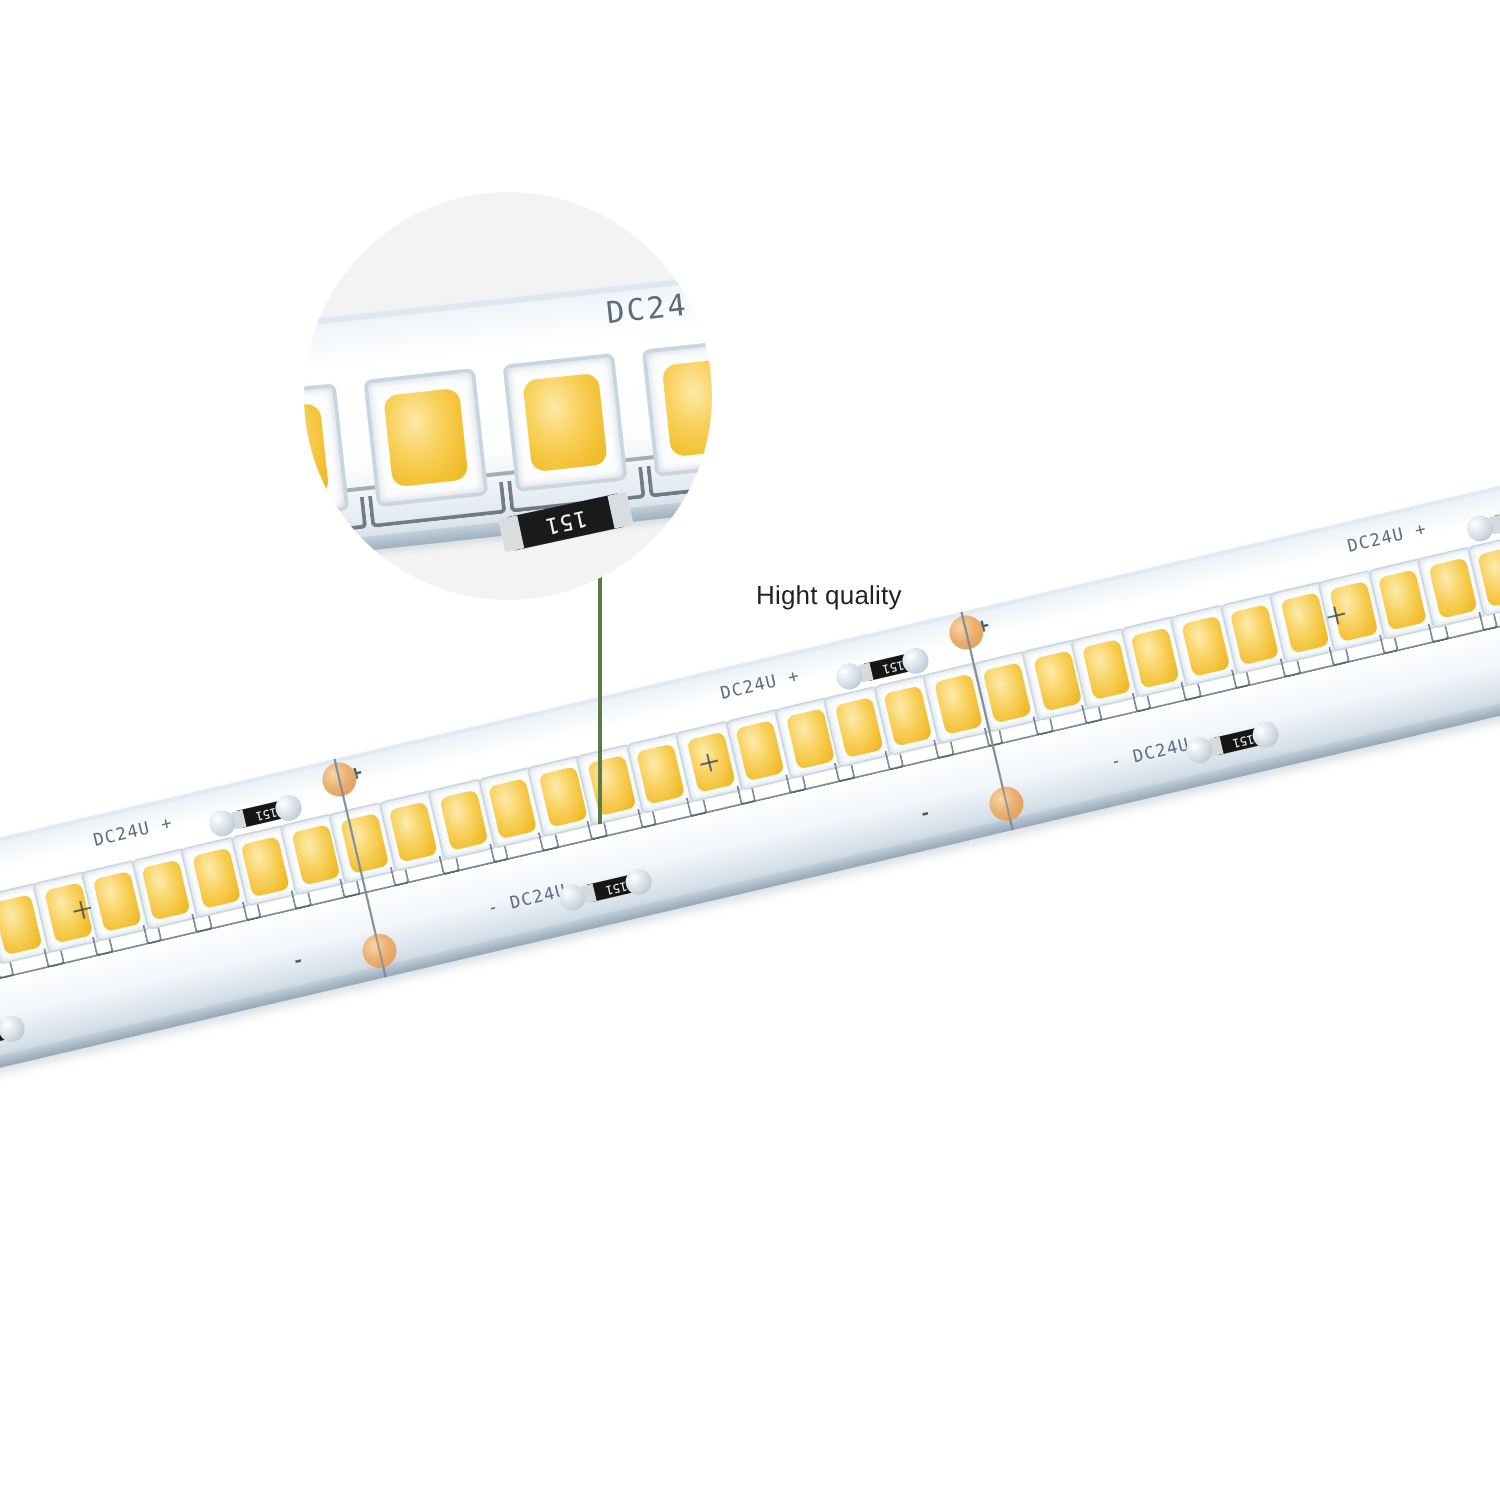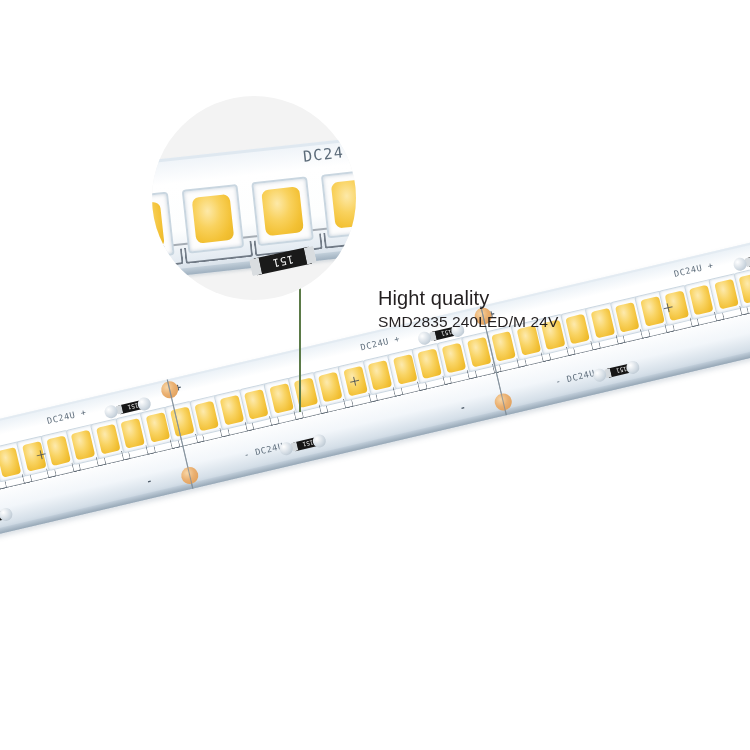--- a/index.html
+++ b/index.html
@@ -15,21 +15,21 @@
   
   .callout-text{
     position:absolute;
     left:378px; top:286px;
     color:#231f20;
     font-size:15.5px;
     line-height:24px;
     letter-spacing:0.1px;
     white-space:nowrap;
   }
-  .callout-line1{font-size:20px;}
+  .callout-line1{font-size:13px;text-align:center;}
   .callout-line2{font-size:15.5px;}
 
   
   .leader{
     position:absolute;
     left:299px; top:212px;
     width:1.6px; height:200px;
     background:#5b7a48;
   }
 
@@ -347,16 +347,15 @@
         <div class="zres">
           <span>151</span>
         </div>
 
       </div>
     </div>
   </div>
 
   <div class="callout-text">
     <div class="callout-line1">Hight quality</div>
-    <div class="callout-line2">SMD2835 240LED/M 24V</div>
   </div>
 
 </div>
 
 </body></html>

